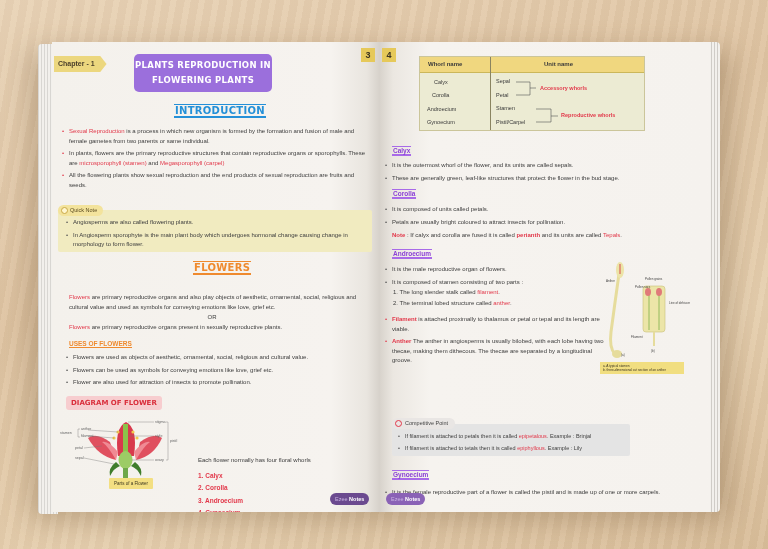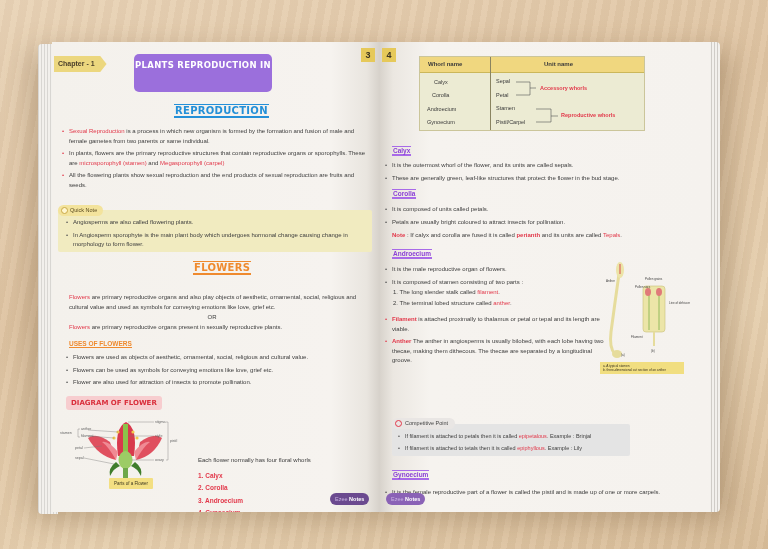--- a/index.html
+++ b/index.html
@@ -108,23 +108,24 @@
 <div class="book-shadow"></div>
 <div class="page-stack-left"></div>
 <div class="page-stack-right"></div>
 
 <div class="page left">
   <div class="chapter-tag">Chapter - 1</div>
   <div class="page-num" style="left:309px;">3</div>
 
   <div class="title-box">
     <div>PLANTS REPRODUCTION IN</div>
-  </div>
-
-  <div class="section-heading h-intro">REPRODUCTION</div>
+    <div>FLOWERING PLANTS</div>
+  </div>
+
+  <div class="section-heading h-intro">INTRODUCTION</div>
 
   <ul class="txt bullets" style="left:10px; top:85px; width:310px;">
     <li><span class="red">Sexual Reproduction</span><span> is a process in which new organism is formed by the formation and fusion of male and female gametes from two parents or same individual.</span></li>
     <li><span>In plants, flowers are the primary reproductive structures that contain reproductive organs or sporophylls. These are </span><span class="red">microsporophyll (stamen)</span><span> and </span><span class="red">Megasporophyll (carpel)</span></li>
     <li><span>All the flowering plants show sexual reproduction and the end products of sexual reproduction are fruits and seeds.</span></li>
   </ul>
 
   <div class="note-box"></div>
   <div class="note-tag"><span style="display:inline-block;width:7px;height:7px;border-radius:50%;background:#fff6cf;border:0.5px solid #c9a845;vertical-align:middle;margin-right:2px;"></span><span>Quick Note</span></div>
   <ul class="txt bullets dark" style="left:14px; top:176px; width:300px;">

